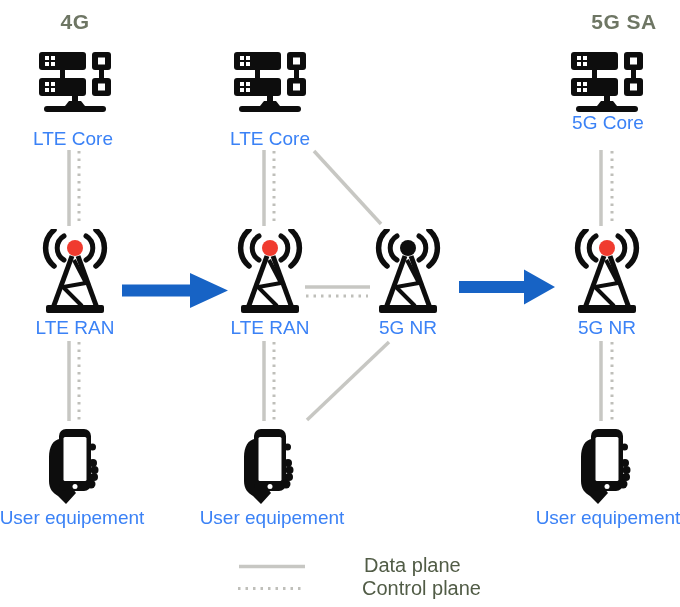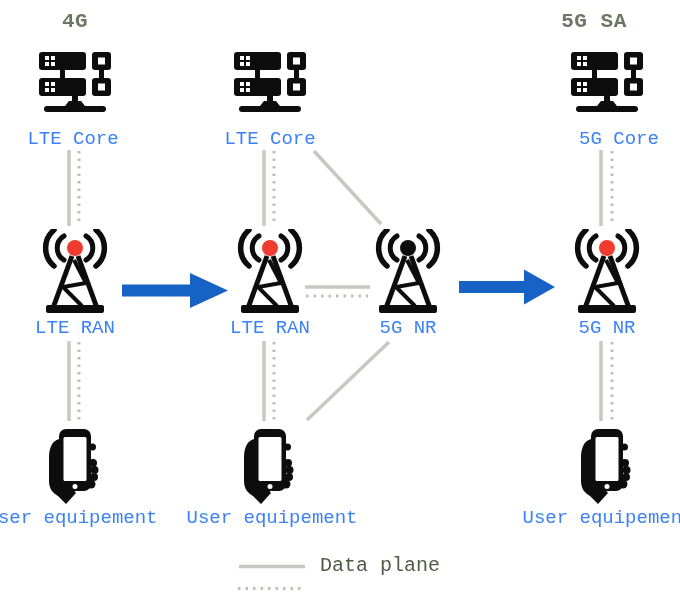--- a/index.html
+++ b/index.html
@@ -1,24 +1,24 @@
 <!DOCTYPE html>
 <html><head>
 <meta charset="utf-8">
 <style>
   html,body{margin:0;padding:0;background:#ffffff;}
   .canvas{
     position:relative;width:680px;height:607px;background:#ffffff;overflow:hidden;
-    font-family:Liberation Mono, monospace;
+    font-family:Liberation Sans, sans-serif;
   }
   .abs{position:absolute;}
   .cx{transform:translateX(-50%);white-space:nowrap;}
   .col-title{font-size:21px;font-weight:bold;color:#6e7664;letter-spacing:.5px;}
   .node-label{font-size:19px;color:#3b82f6;}
-  .legend-label{font-size:20px;color:#515c46;}
+  .legend-label{font-size:20px;color:#515c46;margin-left:44px;}
   svg{display:block;}
   .lines-layer{position:absolute;left:0;top:0;}
 </style>
 </head>
 <body>
 
 <div class="canvas">
 
   <svg class="lines-layer" width="680" height="607" viewBox="0 0 680 607">
 
@@ -39,21 +39,21 @@
     <line x1="601" y1="150" x2="601" y2="226" stroke-width="3.5" stroke="#c7c7c3"></line>
     <line x1="612" y1="151" x2="612" y2="226" stroke-width="3" stroke-dasharray="2.5 5" stroke="#bfbfba"></line>
     <line x1="601" y1="341" x2="601" y2="421" stroke-width="3.5" stroke="#c7c7c3"></line>
     <line x1="612" y1="342" x2="612" y2="421" stroke-width="3" stroke-dasharray="2.5 5" stroke="#bfbfba"></line>
 
     <polygon points="122,284.5 190,284.5 190,273 228,290.5 190,308 190,296.5 122,296.5" fill="#1763c5"></polygon>
     <polygon points="459,281 524,281 524,269.5 555,287 524,304.5 524,293 459,293" fill="#1763c5"></polygon>
   </svg>
 
   <div class="abs cx col-title" style="left:75px;top:10px;">4G</div>
-  <div class="abs cx col-title" style="left:594px;top:10px;">5G SA</div>
+  <div class="abs cx col-title" style="left:624px;top:10px;">5G SA</div>
 
   <svg class="abs" style="left:39px;top:52px;" width="72" height="64" viewBox="0 0 72 64">
     <g fill="#0d0d0d">
       <rect x="0" y="0" width="47" height="18" rx="3"></rect>
       <rect x="53" y="0" width="19" height="18" rx="3"></rect>
       <rect x="21" y="16" width="5" height="11"></rect>
       <rect x="60" y="16" width="5" height="11"></rect>
       <rect x="0" y="26" width="47" height="18" rx="3"></rect>
       <rect x="53" y="26" width="19" height="18" rx="3"></rect>
       <rect x="33" y="44" width="6" height="11"></rect>
@@ -119,21 +119,21 @@
       <rect x="6" y="30" width="4" height="4"></rect>
         <rect x="12" y="30" width="4" height="4"></rect>
       <rect x="6" y="36" width="4" height="4"></rect>
         <rect x="12" y="36" width="4" height="4"></rect>
       <rect x="59" y="31.5" width="7" height="7"></rect>
     </g>
   </svg>
 
   <div class="abs cx node-label" style="left:73px;top:128px;">LTE Core</div>
   <div class="abs cx node-label" style="left:270px;top:128px;">LTE Core</div>
-  <div class="abs cx node-label" style="left:608px;top:128px;margin-left:11px;">5G Core</div>
+  <div class="abs cx node-label" style="left:608px;top:112px;">5G Core</div>
 
   <svg class="abs" style="left:30px;top:229px;" width="90" height="86" viewBox="0 0 90 86">
     <g stroke="#0d0d0d" fill="none" stroke-linecap="round">
       <path d="M34 7 A14 14 0 0 0 34 31" stroke-width="5"></path>
       <path d="M56 7 A14 14 0 0 1 56 31" stroke-width="5"></path>
       <path d="M24 1 A23.5 23.5 0 0 0 24 37" stroke-width="5.5"></path>
       <path d="M66 1 A23.5 23.5 0 0 1 66 37" stroke-width="5.5"></path>
     </g>
     <circle cx="45" cy="19" r="8" fill="#f03b2f"></circle>
     <g stroke="#0d0d0d" fill="none">
@@ -242,14 +242,15 @@
   <div class="abs cx node-label" style="left:608px;top:507px;">User equipement</div>
 
   <svg class="abs" style="left:238px;top:563px;" width="68" height="7" viewBox="0 0 68 7">
     <line x1="1" y1="3.5" x2="67" y2="3.5" stroke-width="3.5" stroke="#c7c7c3"></line>
   </svg>
   <div class="abs legend-label" style="left:320px;top:554px;">Data plane</div>
 
   <svg class="abs" style="left:237px;top:585px;" width="68" height="7" viewBox="0 0 68 7">
     <line x1="1" y1="3.5" x2="67" y2="3.5" stroke-width="3" stroke-dasharray="2.5 5" stroke="#bfbfba"></line>
   </svg>
+  <div class="abs legend-label" style="left:318px;top:577px;">Control plane</div>
 
 </div>
 
 </body></html>

